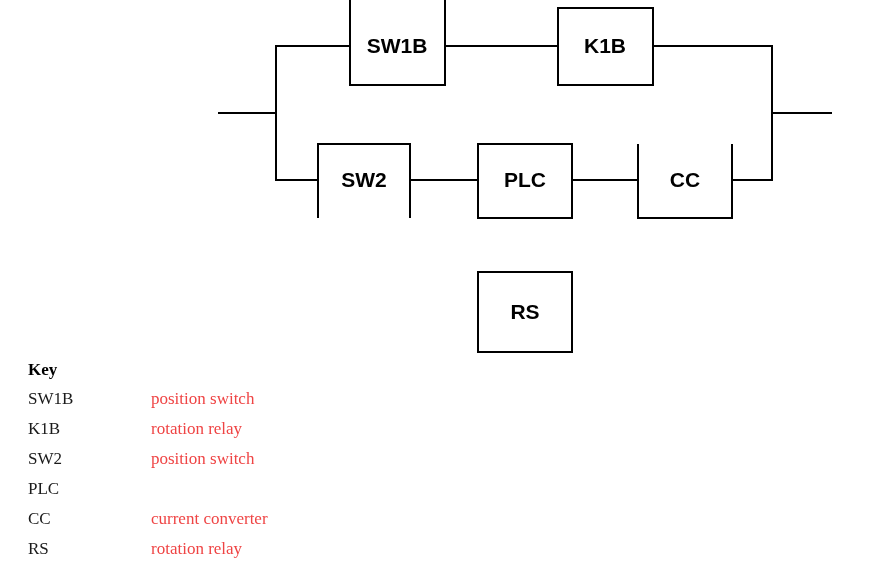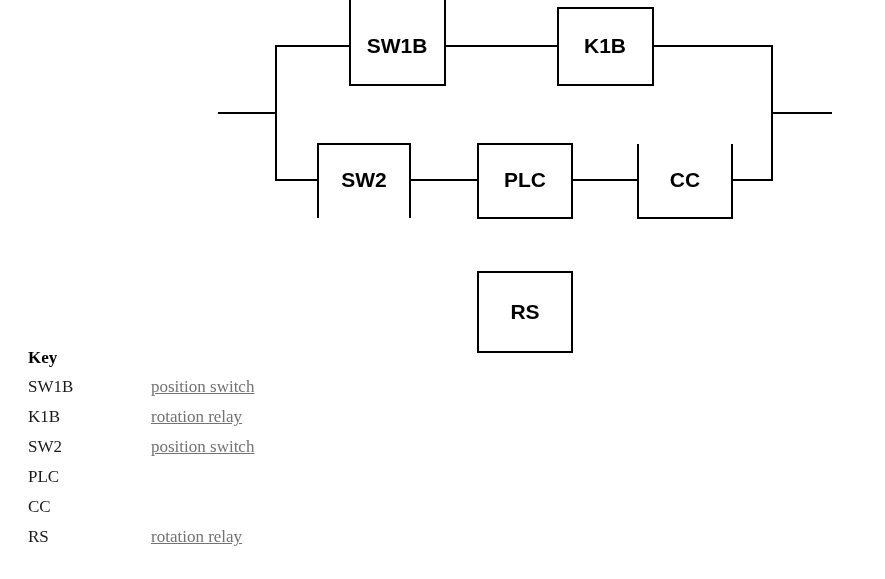--- a/index.html
+++ b/index.html
@@ -49,21 +49,21 @@
     font-weight: 700;
     fill: #000000;
     text-anchor: middle;
     dominant-baseline: middle;
   }
 
   
   #key-section {
     position: absolute;
     left: 28px;
-    top: 349px;
+    top: 361px;
     width: 520px;
     font-family: "Liberation Serif", serif;
     color: #1a1a1a;
   }
   #key-title {
     font-size: 17px;
     font-weight: 700;
     color: #000000;
     line-height: 1.0;
     margin-bottom: 11px;
@@ -73,22 +73,21 @@
     align-items: baseline;
     height: 30px;
     font-size: 17px;
   }
   .key-abbr {
     width: 123px;
     flex: 0 0 123px;
     color: #1a1a1a;
   }
   .key-desc {
-    color: #737373;
-    text-decoration: underline;
+    color: #ef4444;
   }
 </style>
 </head>
 <body>
 
 <div id="diagram-canvas">
   <svg width="885" height="370" viewBox="0 0 885 370" xmlns="http://www.w3.org/2000/svg">
 
     <g>
 
@@ -167,18 +166,19 @@
   </div>
   <div class="key-row">
     <span class="key-abbr">SW2</span>
     <span class="key-desc">position switch</span>
   </div>
   <div class="key-row">
     <span class="key-abbr">PLC</span>
   </div>
   <div class="key-row">
     <span class="key-abbr">CC</span>
+    <span class="key-desc">current converter</span>
   </div>
   <div class="key-row">
     <span class="key-abbr">RS</span>
     <span class="key-desc">rotation relay</span>
   </div>
 </div>
 
 </body></html>

